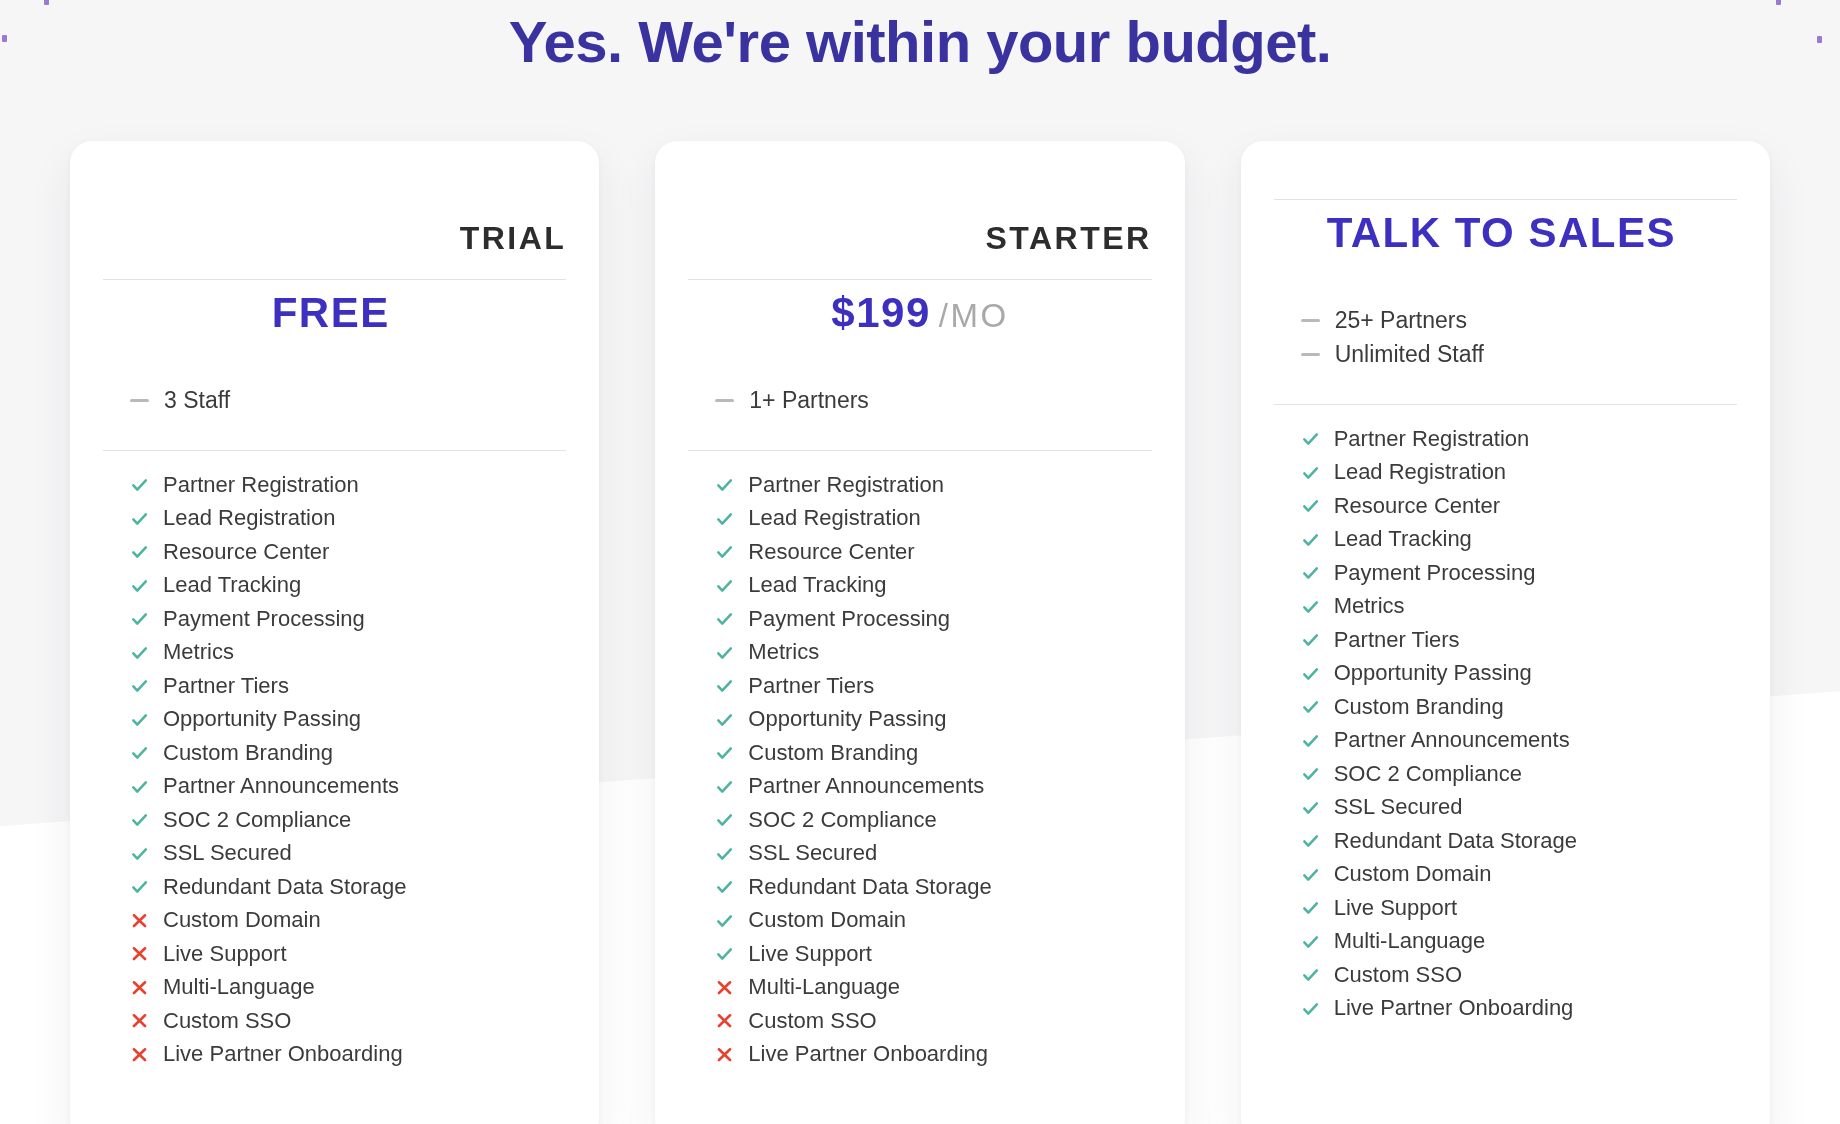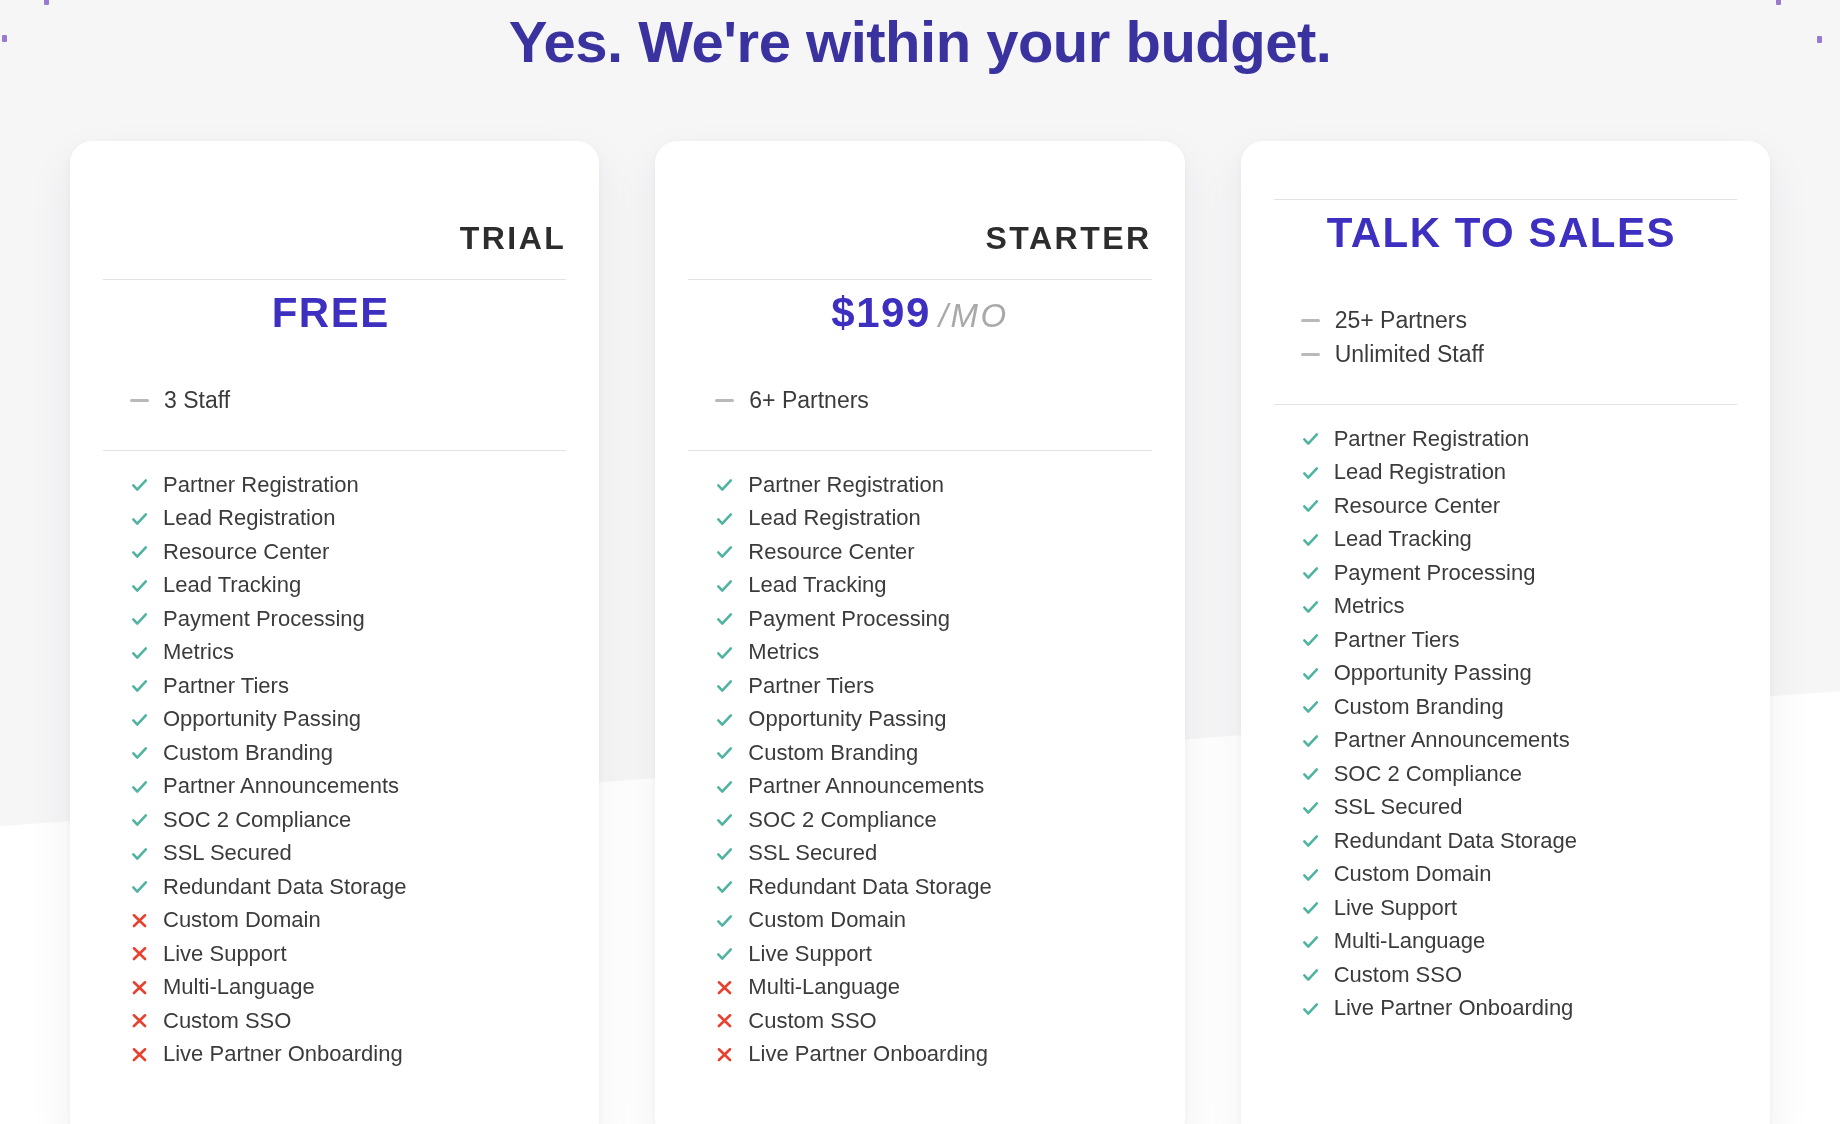--- a/index.html
+++ b/index.html
@@ -66,21 +66,20 @@
     white-space:nowrap;
   }
   .price{
     font-size:42px;font-weight:800;letter-spacing:1.5px;
     color:var(--accent);
   }
   .suffix{
     font-size:33px;font-weight:500;letter-spacing:2.5px;
     color:var(--suffix);
     margin-left:8px;
-    font-style:italic;
   }
   ul{list-style:none;}
   ul.limits{margin-top:39px;padding-left:27px;}
   ul.limits li{
     display:flex;align-items:center;
     height:34px;
     font-size:23px;color:var(--text);
   }
   .dash{
     display:inline-block;width:19px;height:3px;border-radius:2px;
@@ -271,21 +270,21 @@
 
   <article class="card">
     <h2 class="plan">STARTER</h2>
     <hr class="rule rule-1">
     <div class="price-line">
       <span class="price">$199</span><span class="suffix">/MO</span>
     </div>
     <ul class="limits">
         <li>
           <span class="dash"></span>
-          <span>6+ Partners</span>
+          <span>1+ Partners</span>
         </li>
       </ul>
     <hr class="rule rule-2">
     <ul class="features">
         <li>
           <span class="fi">
             <svg viewBox="0 0 24 24" fill="none">
               <path d="M4.2 13.2l5 5.2L20 6.8" stroke="#4FB3A1" stroke-width="3.2" stroke-linecap="round" stroke-linejoin="round"></path>
             </svg>
           </span>

